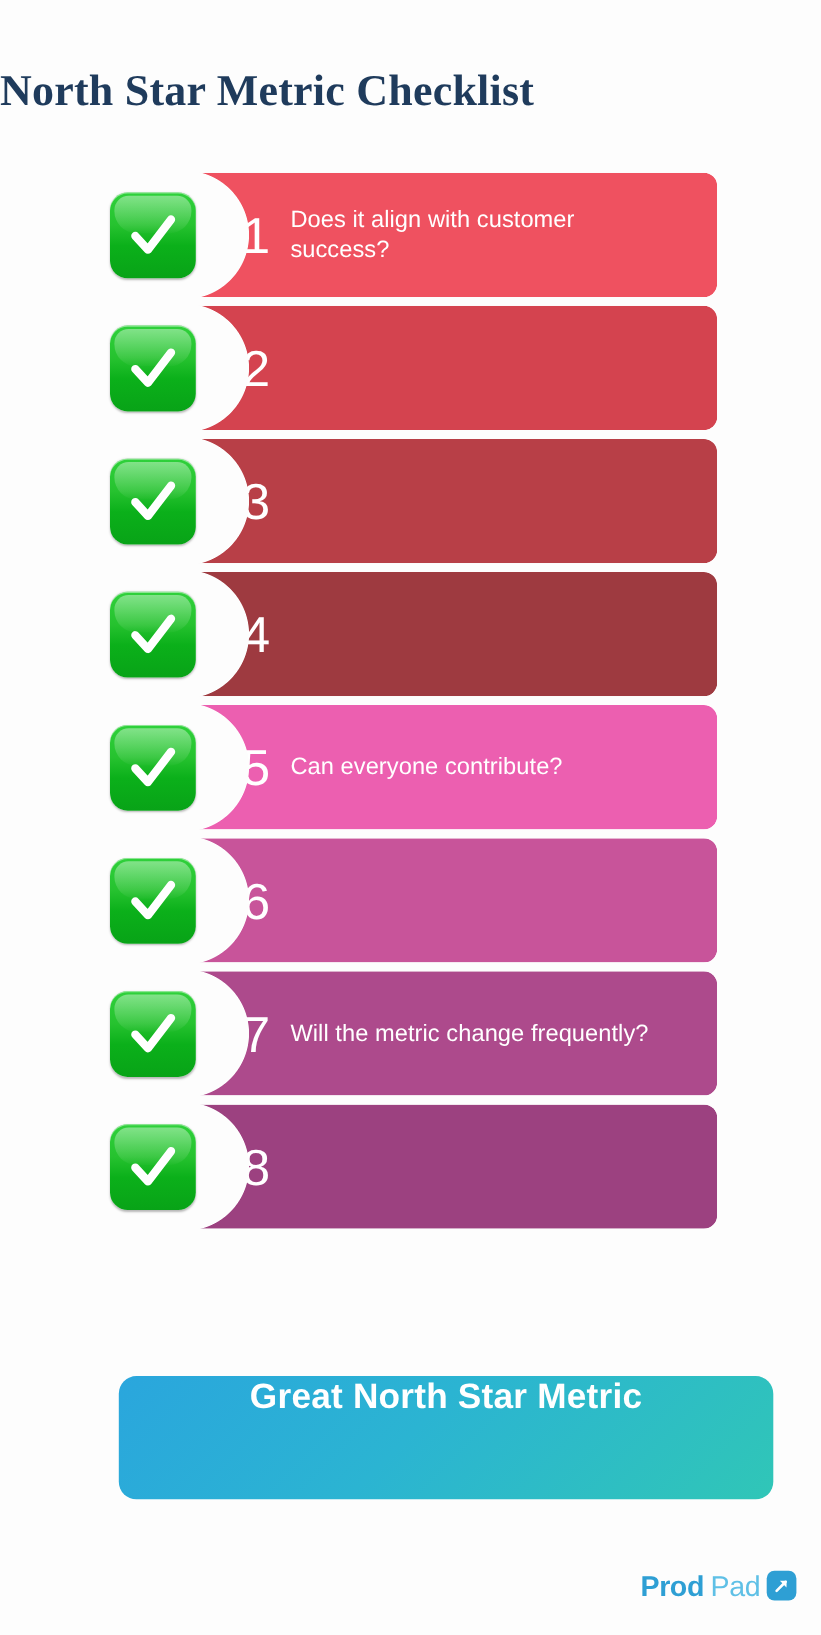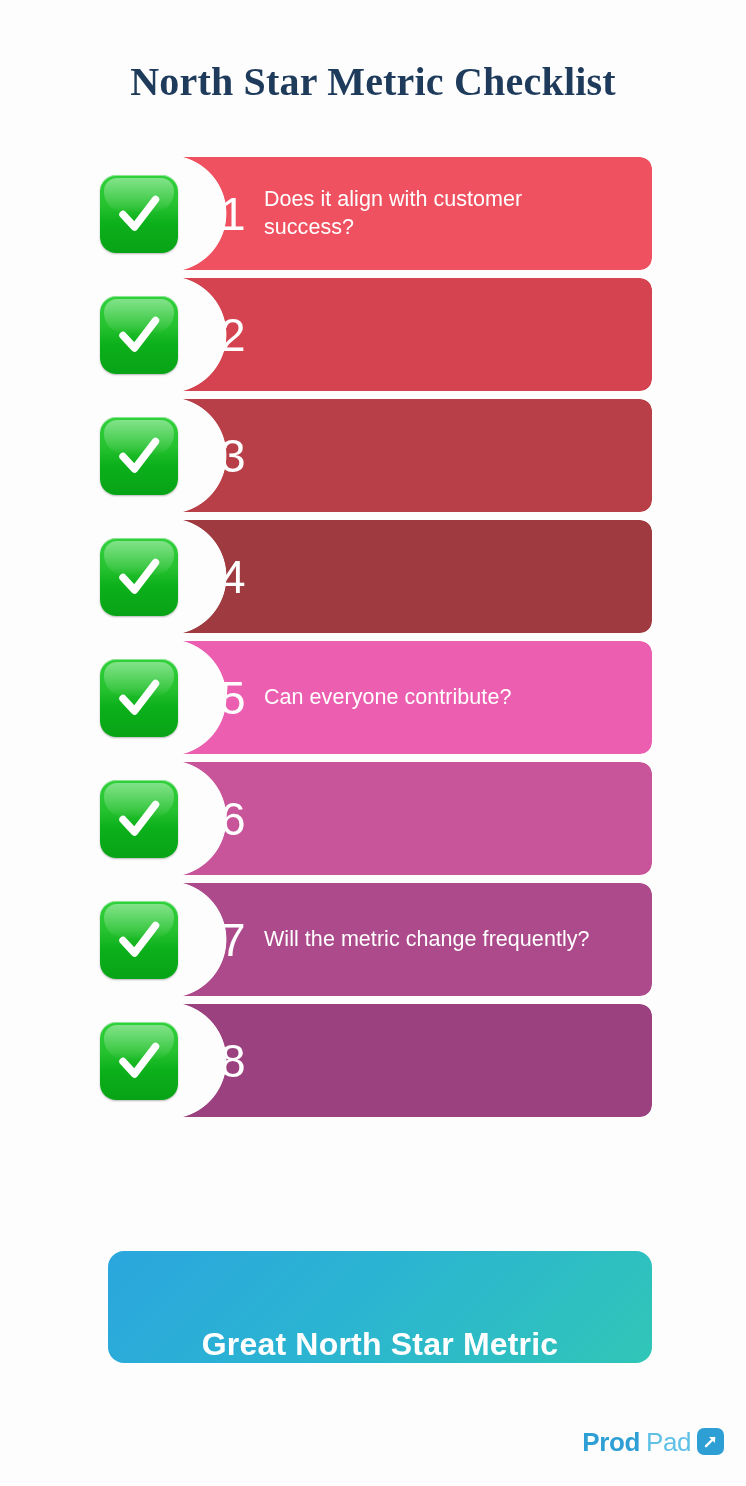--- a/index.html
+++ b/index.html
@@ -14,21 +14,20 @@
     overflow: hidden;
     position: relative;
   }
 
   
   .page-title {
     position: absolute;
     top: 58px;
     left: 0;
     width: 746px;
-    text-align: center;
     font-family: "Liberation Serif", serif;
     font-weight: bold;
     font-size: 40px;
     letter-spacing: 0.2px;
     color: #1f3b5c;
   }
 
   
   .checklist {
     position: absolute;
@@ -115,26 +114,26 @@
     background: linear-gradient(180deg, rgba(255,255,255,0.40), rgba(255,255,255,0.02));
     pointer-events: none;
   }
   .check svg { position: relative; z-index: 2; display:block; }
 
   
   .banner {
     position: absolute;
     left: 108px;
     top: 1251px;
-    width: 544px;
+    width: 595px;
     height: 112px;
     border-radius: 16px;
     background: linear-gradient(135deg, #2aa6dd 0%, #2bb4d2 45%, #30c6b7 100%);
     display: flex;
-    align-items: flex-end;
+    align-items: flex-start;
     justify-content: center;
   }
   .banner-text {
     color: #ffffff;
     font-size: 32px;
     font-weight: bold;
     letter-spacing: 0.2px;
   }
 
   

